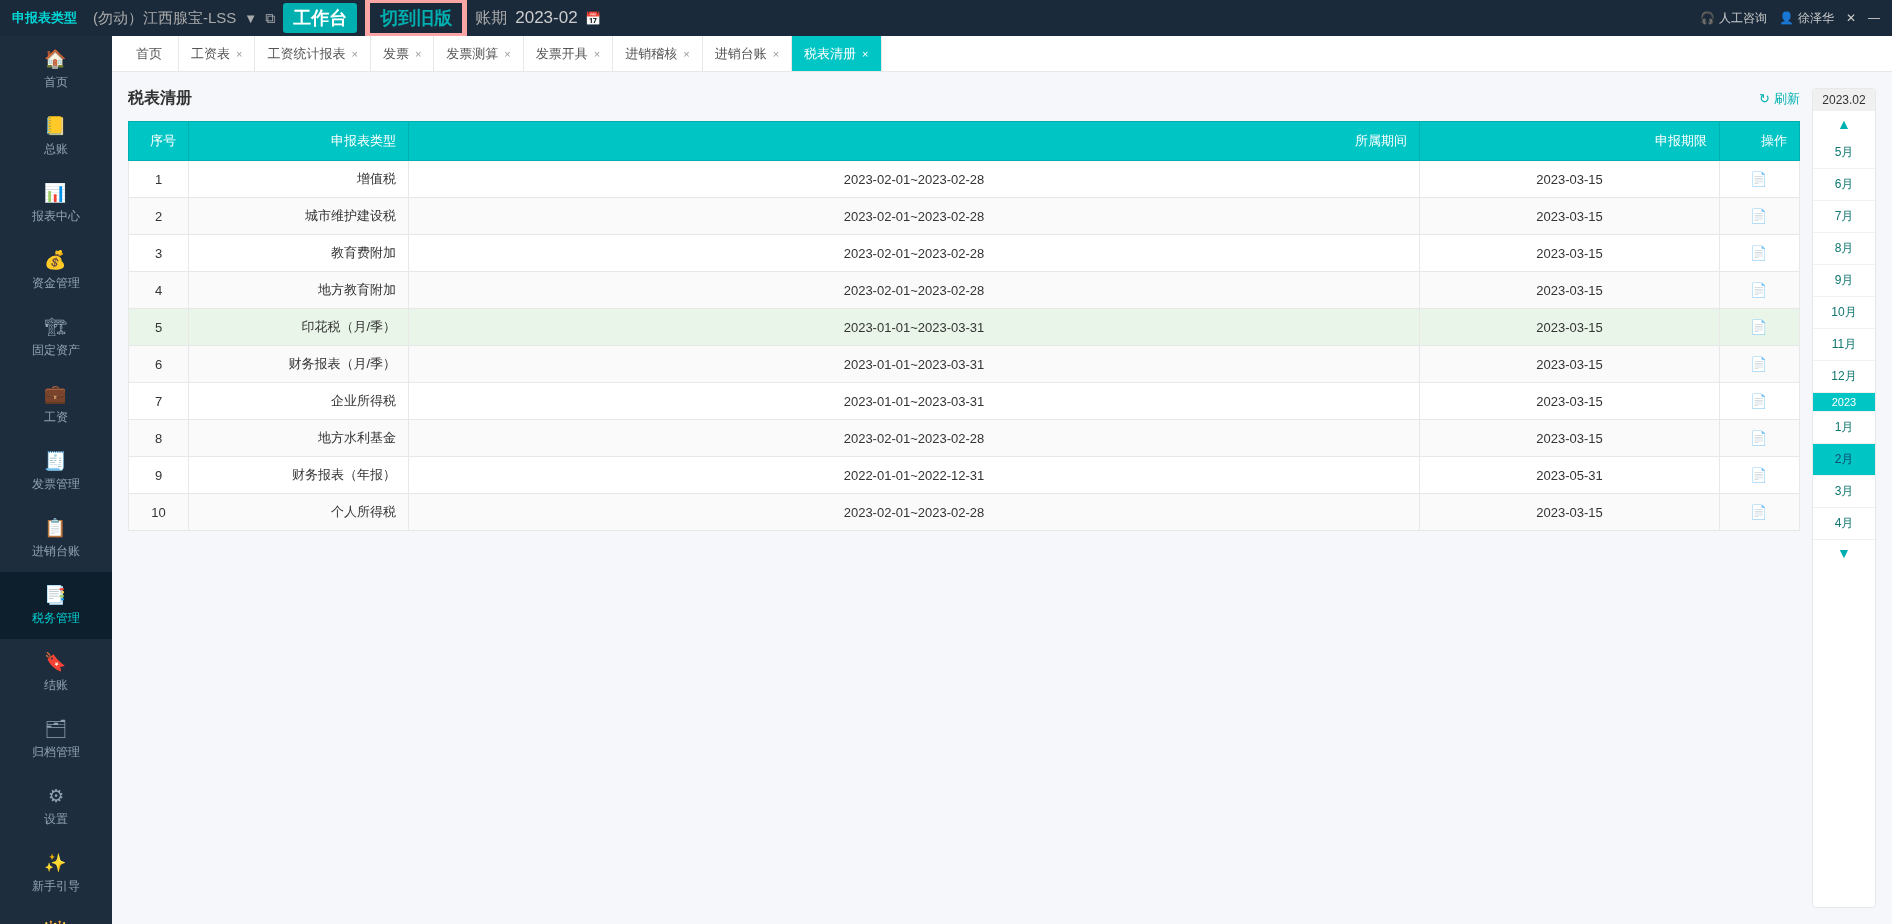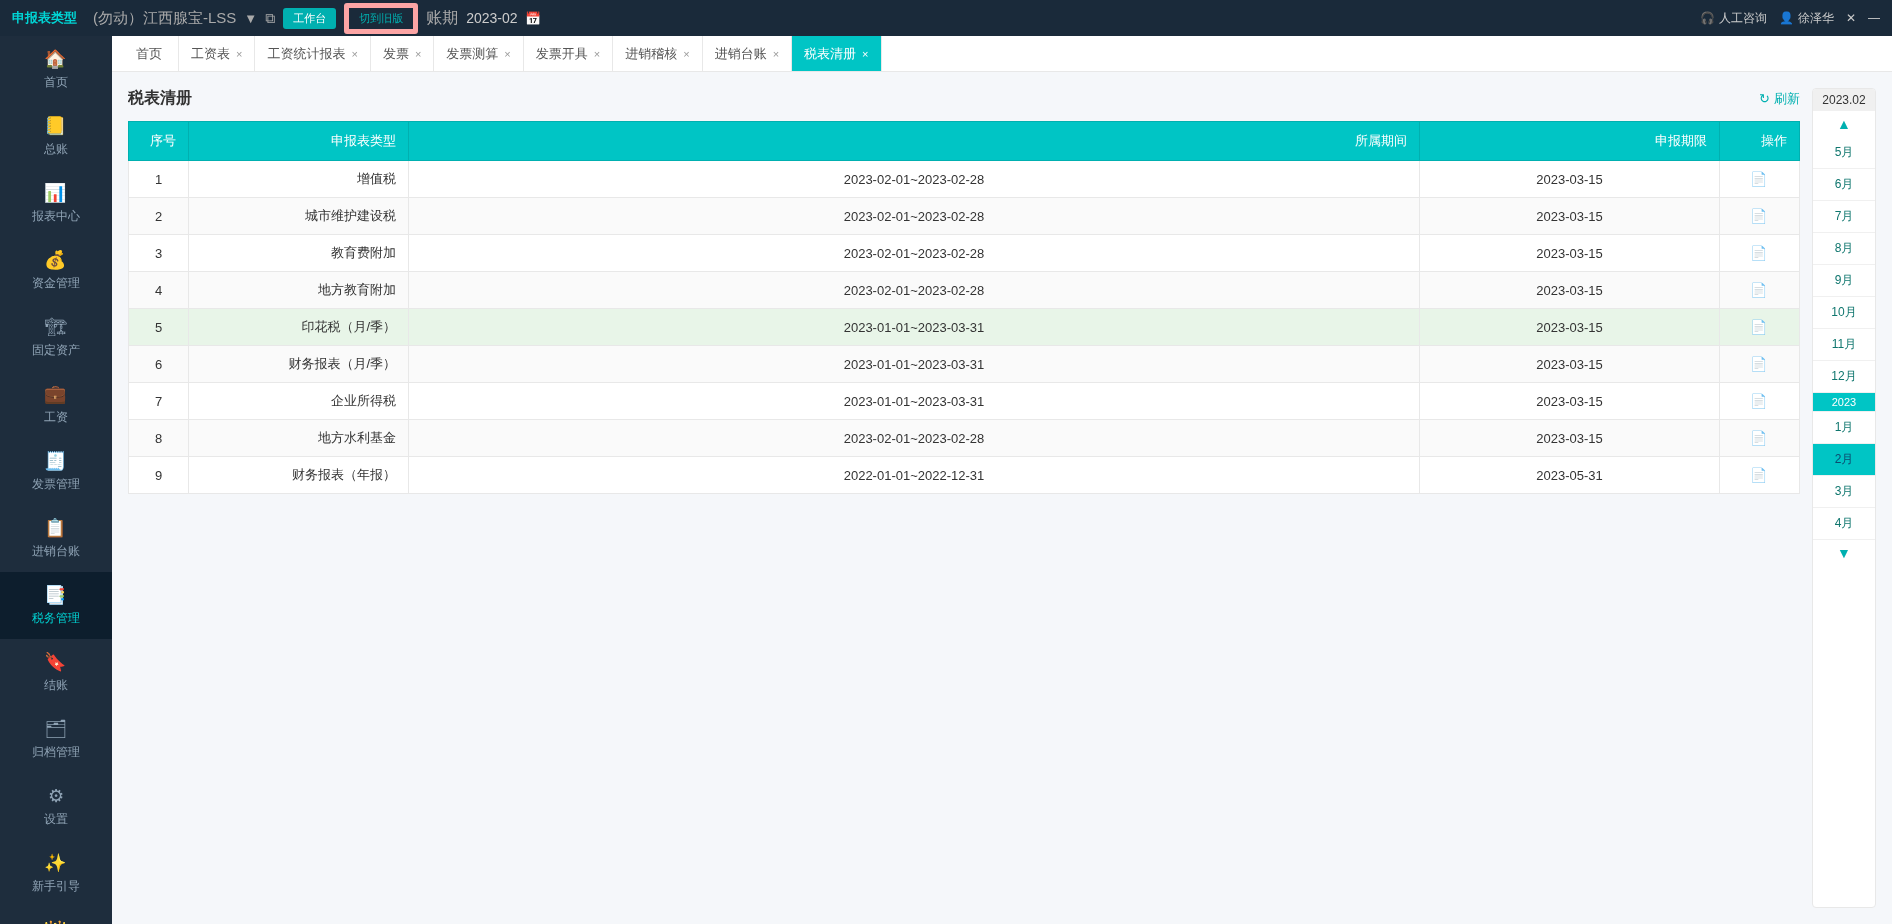--- a/index.html
+++ b/index.html
@@ -1,21 +1,21 @@
 <!DOCTYPE html>
 <html><head>
   <meta charset="utf-8">
   <style>
     * { margin: 0; padding: 0; box-sizing: border-box; }
     body { font-family: "Microsoft YaHei", "PingFang SC", sans-serif; font-size: 13px; background: #f0f2f5; display: flex; flex-direction: column; height: 924px; overflow: hidden; }
 
     
     .top-bar { height: 36px; background: #1a2a3a; display: flex; align-items: center; padding: 0 12px; gap: 8px; flex-shrink: 0; }
     .top-bar-logo { color: #00d4d4; font-size: 13px; font-weight: bold; margin-right: 8px; }
-    .top-bar-btn { background: #00b0b0; color: #fff; border: none; padding: 3px 10px; border-radius: 3px; cursor: pointer; font-size: 11px; }
+    .top-bar-btn { background: #00b0b0; color: #fff; border: none; padding: 3px 10px; border-radius: 3px; cursor: pointer; font-size: 18px; font-weight: bold; }
     .top-bar-btn.outline { background: transparent; border: 5px solid #fca5a5; color: #00b0b0; }
     .top-bar-right { margin-left: auto; display: flex; align-items: center; gap: 12px; color: #ccc; font-size: 12px; }
 
     
     .main-layout { display: flex; flex: 1; overflow: hidden; }
 
     
     .sidebar { width: 112px; background: #1e2d3d; display: flex; flex-direction: column; flex-shrink: 0; overflow-y: auto; }
     .sidebar-item { display: flex; flex-direction: column; align-items: center; padding: 12px 0; cursor: pointer; color: #8fa3b5; font-size: 12px; gap: 4px; }
     .sidebar-item.active { background: #0d1e2d; color: #00d4d4; }
@@ -67,21 +67,21 @@
 <body>
 
 <div class="top-bar">
   <span class="top-bar-logo">申报表类型</span>
   <span style="color:#aaa;font-size:15px;">(勿动）江西腺宝-LSS</span>
   <span style="color:#aaa;cursor:pointer;">▼</span>
   <span style="color:#aaa;cursor:pointer;font-size:14px;">⧉</span>
   <button class="top-bar-btn">工作台</button>
   <button class="top-bar-btn outline">切到旧版</button>
   <span style="color:#aaa;font-size:16px;">账期</span>
-  <span style="color:#ccc;font-size:14px;">2023-02</span>
+  <span style="color:#ccc;font-size:17px;">2023-02</span>
   <span style="color:#aaa;cursor:pointer;">📅</span>
   <div class="top-bar-right">
     <span style="cursor:pointer;display:flex;align-items:center;gap:4px;">
       <span>🎧</span>
       <span>人工咨询</span>
     </span>
     <span style="cursor:pointer;display:flex;align-items:center;gap:4px;">
       <span>👤</span>
       <span>徐泽华</span>
     </span>
@@ -283,20 +283,29 @@
       <td>2023-03-15</td>
       <td>
         <span class="action-icon">📄</span>
       </td>
     </tr>
                 <tr>
       <td>9</td>
       <td class="name-col">财务报表（年报）</td>
       <td>2022-01-01~2022-12-31</td>
       <td>2023-05-31</td>
+      <td>
+        <span class="action-icon">📄</span>
+      </td>
+    </tr>
+                <tr>
+      <td>10</td>
+      <td class="name-col">个人所得税</td>
+      <td>2023-02-01~2023-02-28</td>
+      <td>2023-03-15</td>
       <td>
         <span class="action-icon">📄</span>
       </td>
     </tr>
               </tbody>
           </table>
         </div>
       </div>
 
       <div class="calendar-panel">

